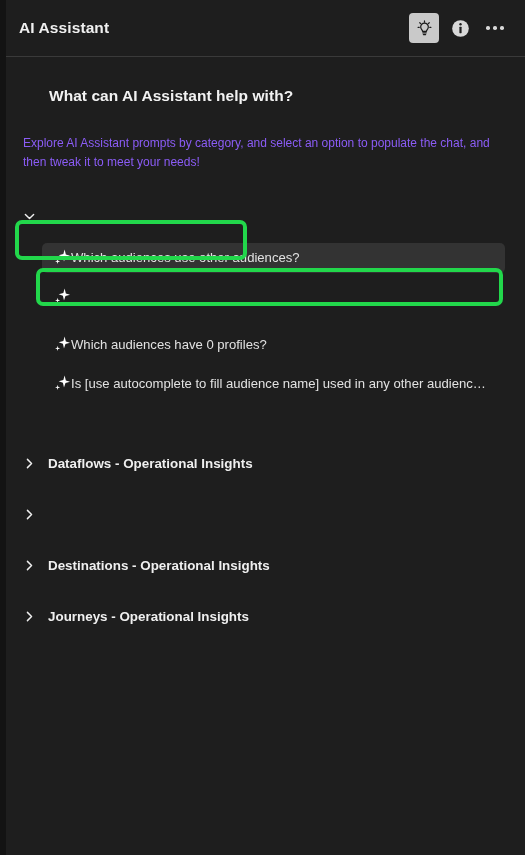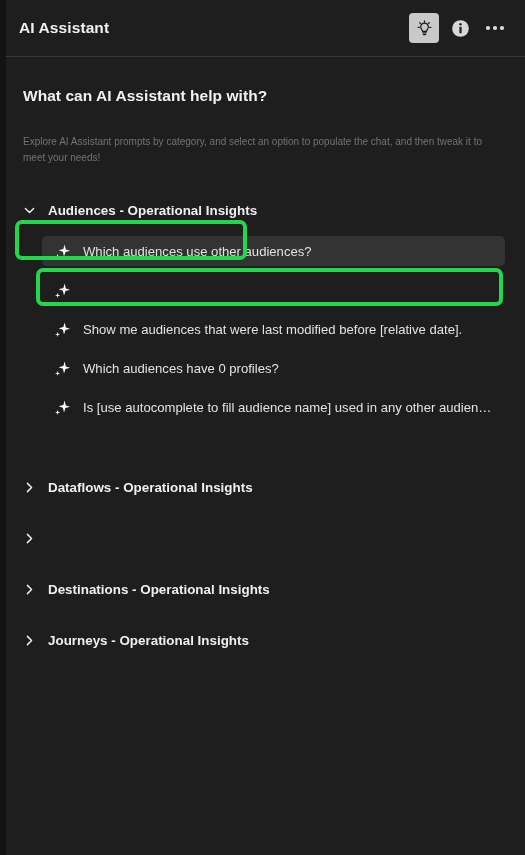--- a/index.html
+++ b/index.html
@@ -89,26 +89,27 @@
   }
 
   .intro {
     padding: 30px 24px 0 23px;
   }
   .intro-heading {
     font-size: 15.5px;
     font-weight: bold;
     color: #f2f2f2;
     letter-spacing: 0.05px;
+    margin-left: 26px;
   }
   .intro-desc {
     margin-top: 29px;
-    font-size: 10px;
+    font-size: 12px;
     line-height: 1.62;
-    color: #737373;
+    color: #8b5cf6;
     max-width: 482px;
   }
 
   
   .cat-list {
     margin-top: 24px;
   }
   .cat-block { position: relative; }
 
   .cat-header {
@@ -140,24 +141,23 @@
     z-index: 4;
   }
   #hl-category { left: 15px;  top: 220px; width: 232px; height: 40px; }
   #hl-prompt   { left: 36px;  top: 268px; width: 467px; height: 38px; }
 
   
   .prompt-list { padding: 6px 0 0 0; }
 
   .prompt-item {
     display: flex;
-    align-items: center;
-    gap: 12px;
+    align-items: flex-end;
     margin: 0 20px 0 42px;
-    padding: 0 12px;
+    padding: 8px 12px;
     height: 30px;
     border-radius: 5px;
     cursor: pointer;
     background: transparent;
   }
   .prompt-item.hovered { background: #333333; }
   .prompt-spacer { height: 9px; }
   .prompt-text {
     font-size: 13.1px;
     color: #e2e2e2;
@@ -225,45 +225,37 @@
       <div class="intro-heading">What can AI Assistant help with?</div>
       <div class="intro-desc">Explore AI Assistant prompts by category, and select an option to populate the chat, and then tweak it to meet your needs!</div>
     </div>
 
     <div class="cat-list" id="cat-list">
         <div class="cat-block">
           <div class="cat-header">
             <svg class="chev" viewBox="0 0 24 24">
               <path d="M3 7.5 L12 16.5 L21 7.5" fill="none" stroke="#efefef" stroke-width="3.1" stroke-linecap="round" stroke-linejoin="round"></path>
             </svg>
-            <span class="cat-label">Audiences - Operational Insights</span>
           </div>
           <div class="prompt-list">
             <div class="prompt-item hovered">
               <svg class="sparkle-icon" viewBox="0 0 24 24">
                 <path d="M15 2.2 L16.7 9.0 L22.6 11.0 L16.2 12.6 L14.1 19.0 L12.6 12.2 L6.6 10.2 L13.2 8.6 Z" fill="#ffffff"></path>
                 <path d="M5.1 15.0 L5.9 18.0 L8.7 18.9 L5.8 19.7 L5.0 22.6 L4.3 19.6 L1.5 18.7 L4.4 17.9 Z" fill="#ffffff"></path>
               </svg>
               <span class="prompt-text">Which audiences use other audiences?</span>
             </div>
             <div class="prompt-spacer"></div>
             <div class="prompt-item">
               <svg class="sparkle-icon" viewBox="0 0 24 24">
                 <path d="M15 2.2 L16.7 9.0 L22.6 11.0 L16.2 12.6 L14.1 19.0 L12.6 12.2 L6.6 10.2 L13.2 8.6 Z" fill="#ffffff"></path>
                 <path d="M5.1 15.0 L5.9 18.0 L8.7 18.9 L5.8 19.7 L5.0 22.6 L4.3 19.6 L1.5 18.7 L4.4 17.9 Z" fill="#ffffff"></path>
               </svg>
             </div>
             <div class="prompt-spacer"></div>
-            <div class="prompt-item">
-              <svg class="sparkle-icon" viewBox="0 0 24 24">
-                <path d="M15 2.2 L16.7 9.0 L22.6 11.0 L16.2 12.6 L14.1 19.0 L12.6 12.2 L6.6 10.2 L13.2 8.6 Z" fill="#ffffff"></path>
-                <path d="M5.1 15.0 L5.9 18.0 L8.7 18.9 L5.8 19.7 L5.0 22.6 L4.3 19.6 L1.5 18.7 L4.4 17.9 Z" fill="#ffffff"></path>
-              </svg>
-              <span class="prompt-text">Show me audiences that were last modified before [relative date].</span>
-            </div>
             <div class="prompt-spacer"></div>
             <div class="prompt-item">
               <svg class="sparkle-icon" viewBox="0 0 24 24">
                 <path d="M15 2.2 L16.7 9.0 L22.6 11.0 L16.2 12.6 L14.1 19.0 L12.6 12.2 L6.6 10.2 L13.2 8.6 Z" fill="#ffffff"></path>
                 <path d="M5.1 15.0 L5.9 18.0 L8.7 18.9 L5.8 19.7 L5.0 22.6 L4.3 19.6 L1.5 18.7 L4.4 17.9 Z" fill="#ffffff"></path>
               </svg>
               <span class="prompt-text">Which audiences have 0 profiles?</span>
             </div>
             <div class="prompt-spacer"></div>
             <div class="prompt-item">

